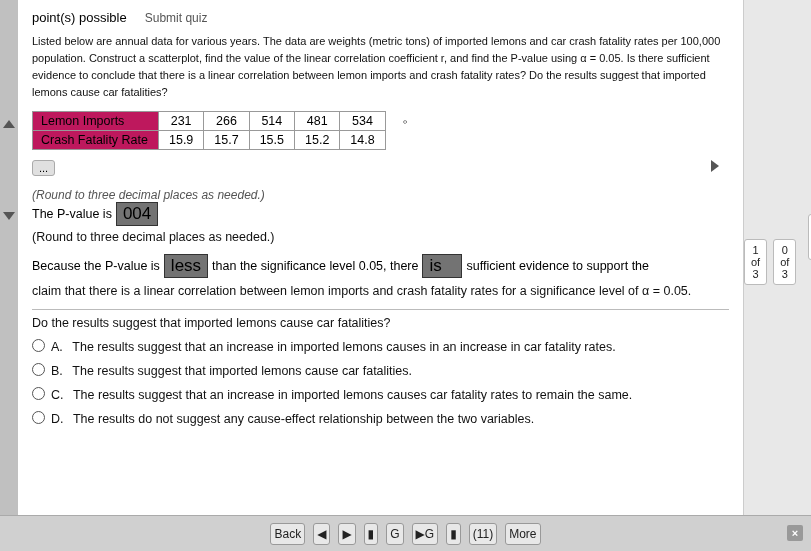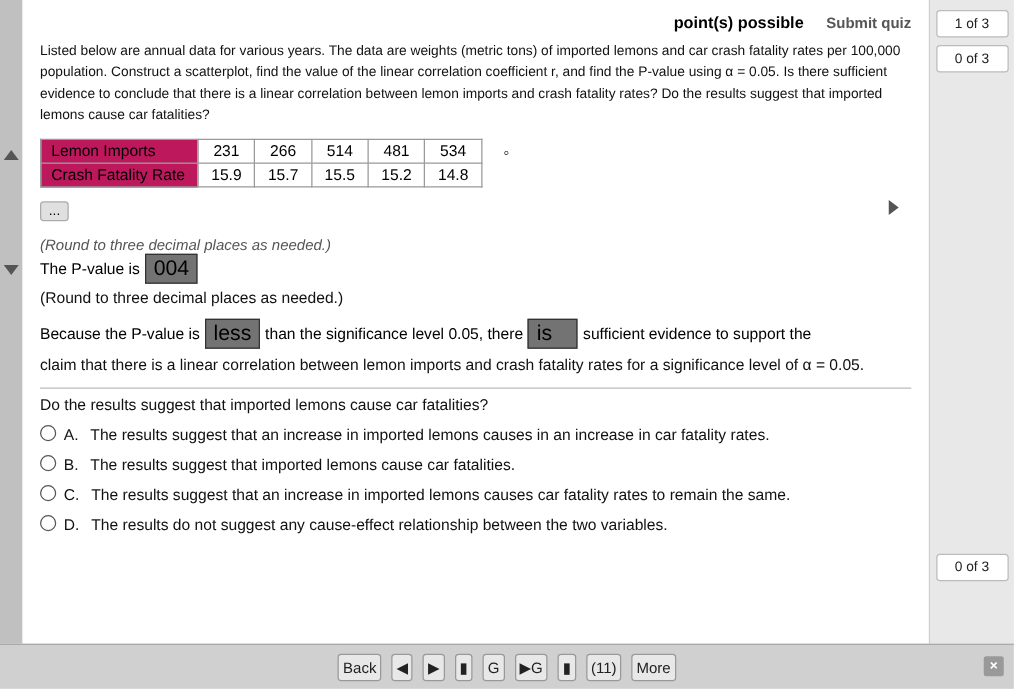--- a/index.html
+++ b/index.html
@@ -42,23 +42,23 @@
 
     .main-content {
       flex: 1;
       background: #fff;
       padding: 10px 14px 8px 14px;
       overflow-y: auto;
       position: relative;
     }
 
     .top-bar {
-      text-align: right;
+      text-align: left;
       font-size: 13px;
-      font-weight: bold;
+      font-weight: normal;
       margin-bottom: 8px;
     }
 
     .problem-text {
       font-size: 11px;
       line-height: 1.55;
       margin-bottom: 10px;
       color: #111;
     }
 
@@ -182,21 +182,21 @@
       margin-top: 1px;
       cursor: pointer;
       background: #fff;
     }
 
     .right-panel {
       width: 68px;
       background: #e8e8e8;
       border-left: 1px solid #ccc;
       display: flex;
-      flex-direction: column;
+      flex-direction: row;
       align-items: center;
       padding-top: 8px;
       gap: 6px;
     }
 
     .score-badge {
       background: #fff;
       border: 1px solid #bbb;
       border-radius: 3px;
       padding: 4px 6px;

